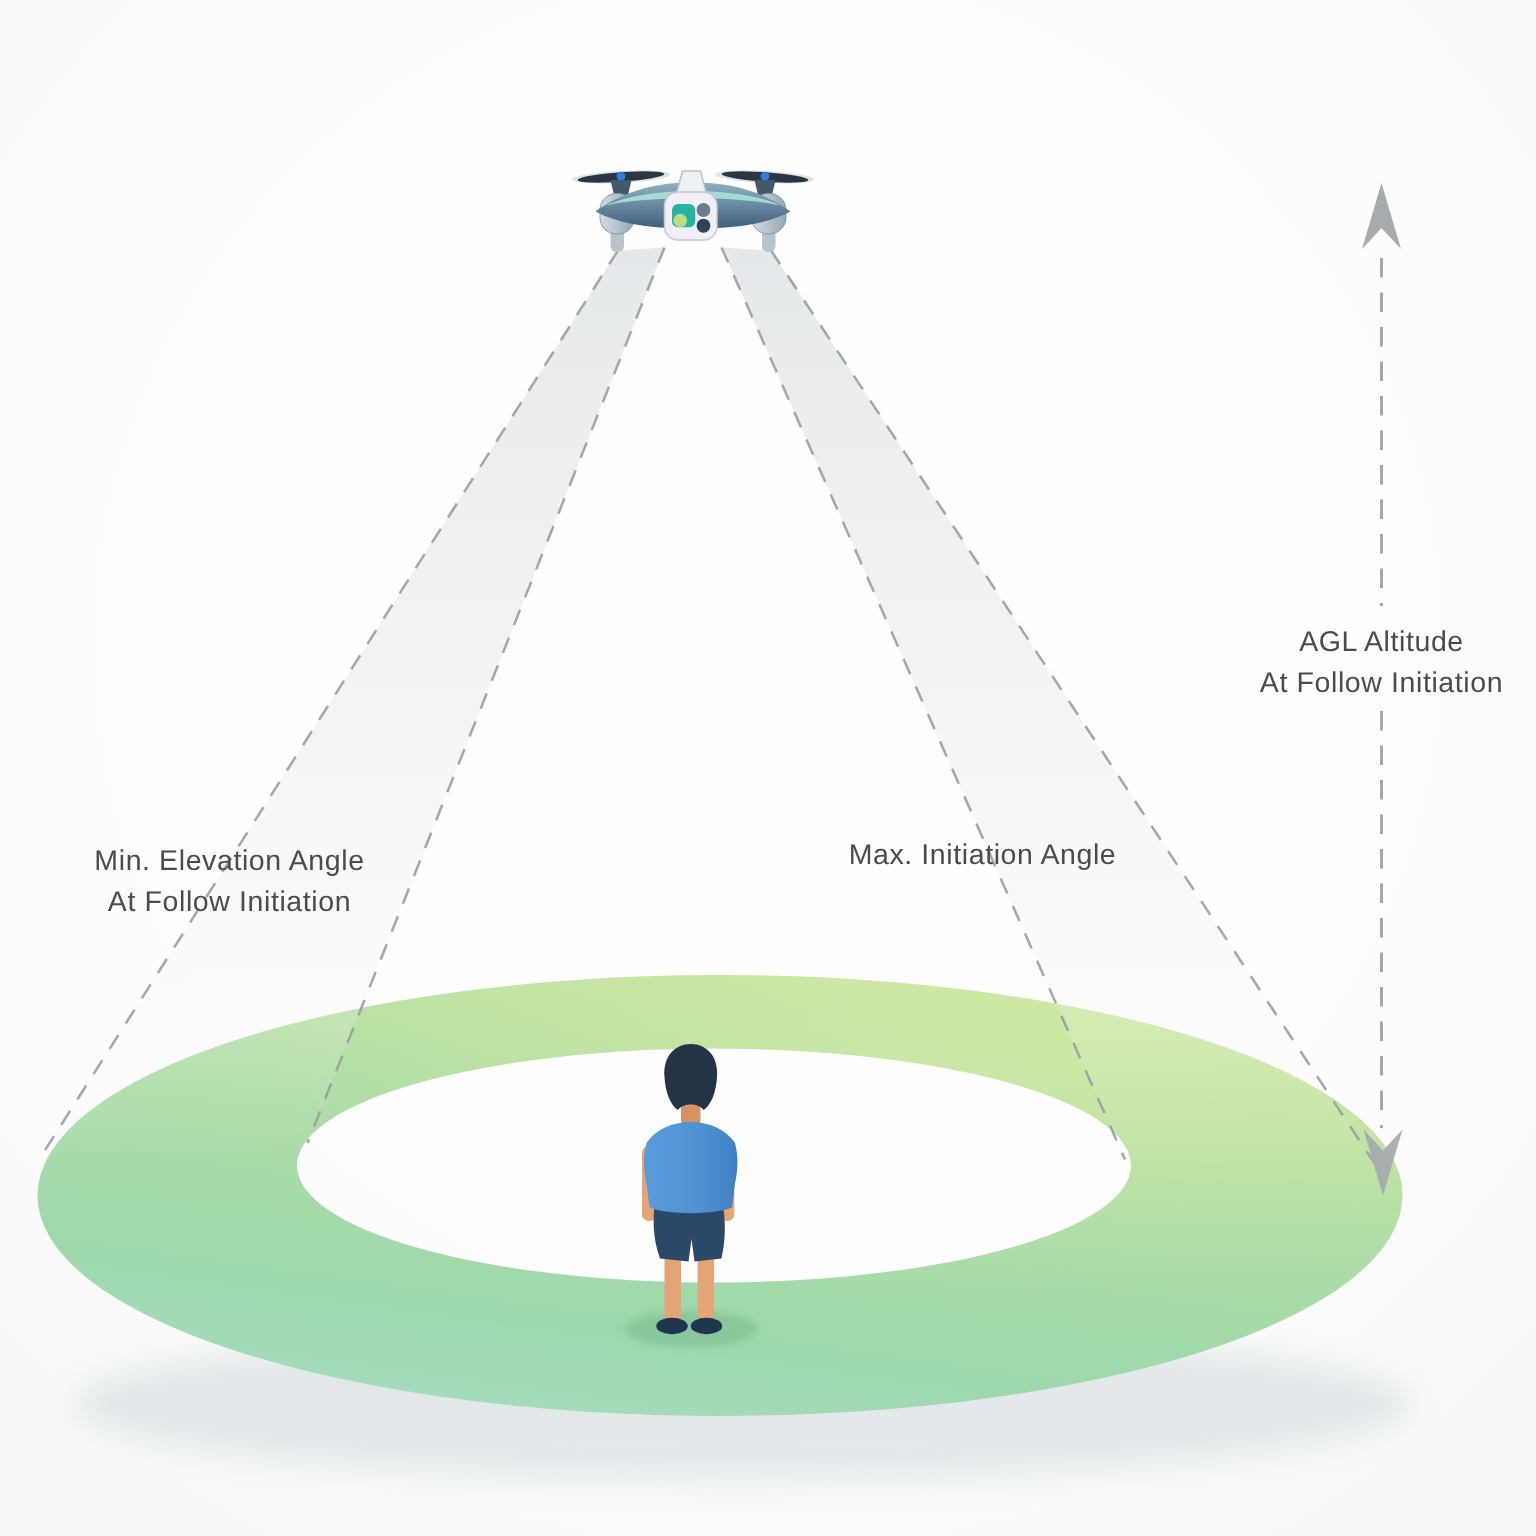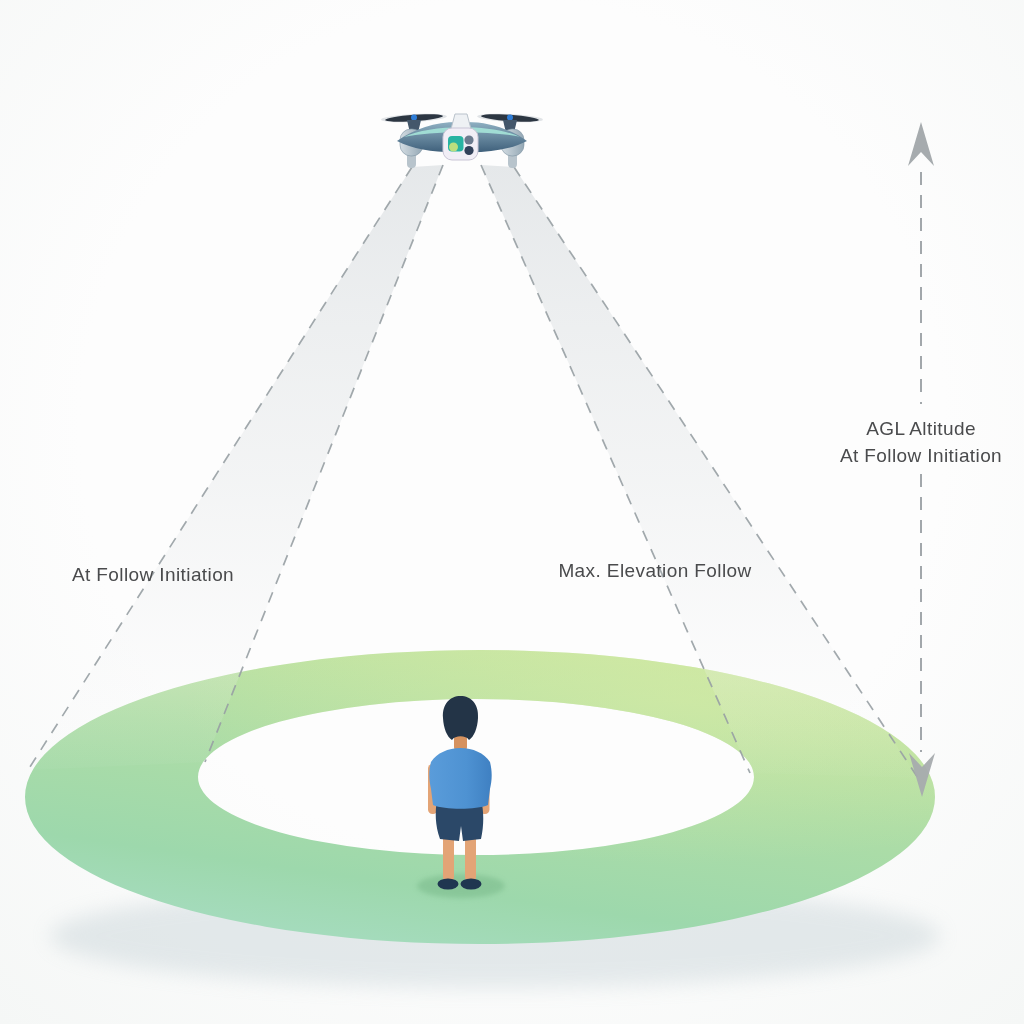--- a/index.html
+++ b/index.html
@@ -145,25 +145,26 @@
 
       <rect x="443" y="128" width="35" height="32" rx="9" fill="#f1eef6" stroke="#c9c5d6" stroke-width="1"></rect>
       <rect x="448" y="136" width="15.5" height="15.5" rx="4" fill="#28b3a2"></rect>
       <circle cx="453.5" cy="147" r="4.5" fill="#b9df7e"></circle>
       <circle cx="469" cy="140" r="4.6" fill="#6b7a8e"></circle>
       <circle cx="469" cy="150.5" r="4.6" fill="#32415a"></circle>
     </g>
   </svg>
 
   <div class="label label-min">
+    <div>Min. Elevation Angle</div>
     <div>At Follow Initiation</div>
   </div>
 
   <div class="label label-max">
-    <div>Max. Elevation Follow</div>
+    <div>Max. Initiation Angle</div>
   </div>
 
   <div class="label label-agl">
     <div>AGL Altitude</div>
     <div>At Follow Initiation</div>
   </div>
 
 </div>
 
 </body></html>

